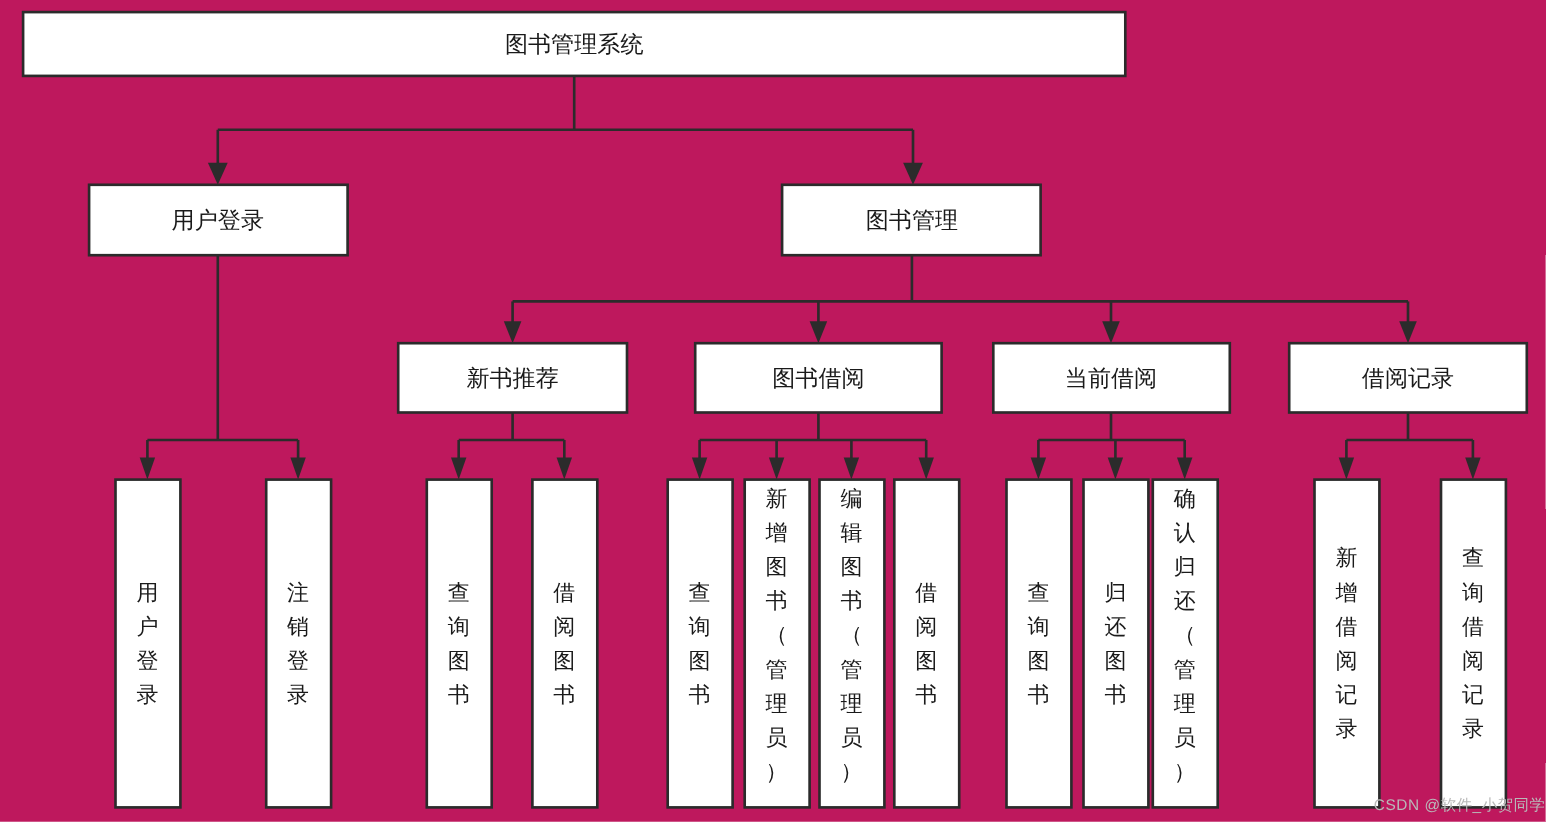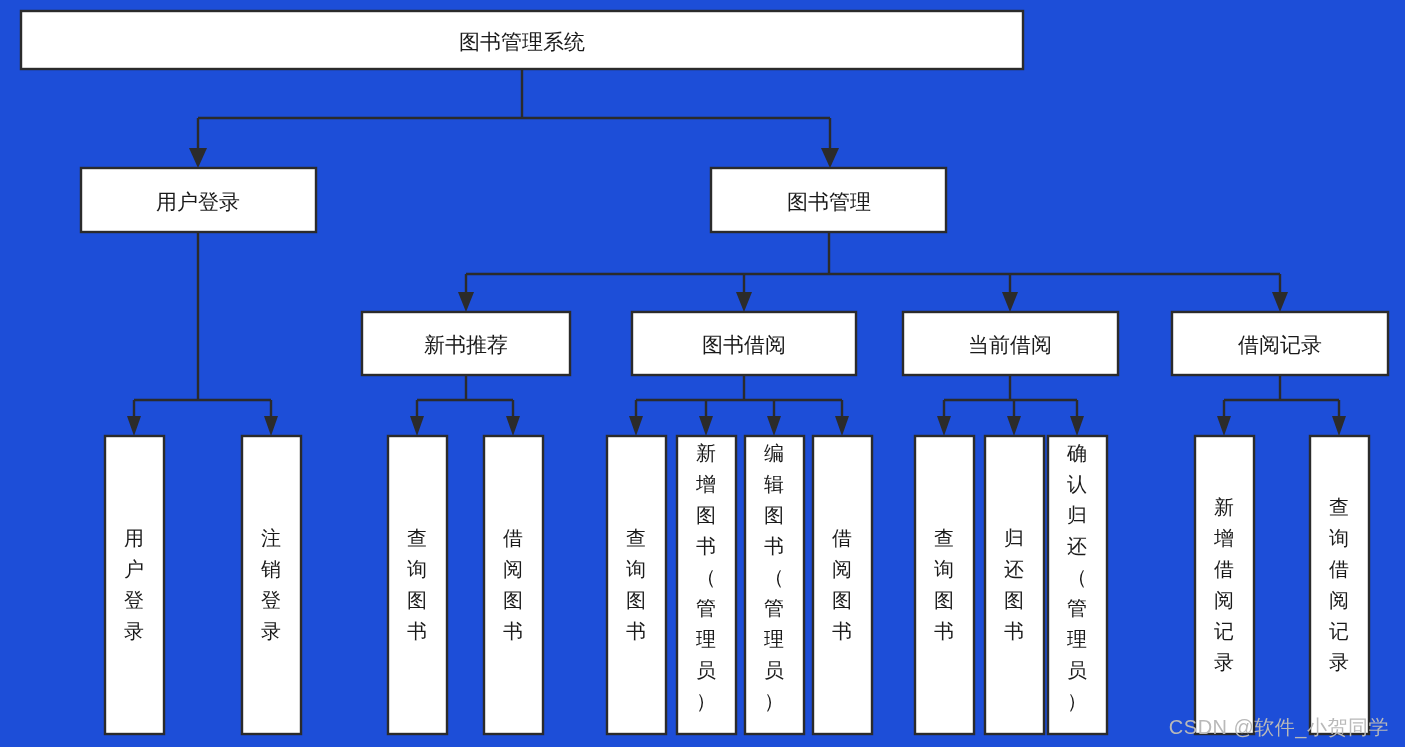--- a/index.html
+++ b/index.html
@@ -10,21 +10,21 @@
   body {
     width: 1405px;
     height: 747px;
     font-family: "Liberation Sans", "DejaVu Sans", sans-serif;
     overflow: hidden;
   }
   #diagram-root {
     position: relative;
     width: 1405px;
     height: 747px;
-    background: #1d4ed8;
+    background: #be185d;
   }
   svg#flowchart {
     position: absolute;
     left: 0;
     top: 0;
     width: 1405px;
     height: 747px;
     display: block;
   }
   .node-rect {
@@ -50,24 +50,24 @@
     stroke-width: 2.4;
     fill: none;
     stroke-linecap: butt;
   }
   .arrow-head {
     fill: #2b2b2b;
     stroke: none;
   }
   #watermark {
     position: absolute;
-    right: 16px;
+    right: 0;
     bottom: 6px;
     font-family: "Liberation Sans", "DejaVu Sans", sans-serif;
-    font-size: 20px;
+    font-size: 14px;
     color: #b9b9b9;
     letter-spacing: 0.5px;
     white-space: nowrap;
     user-select: none;
   }
 </style>
 </head>
 <body>
 
 <div id="diagram-root">

